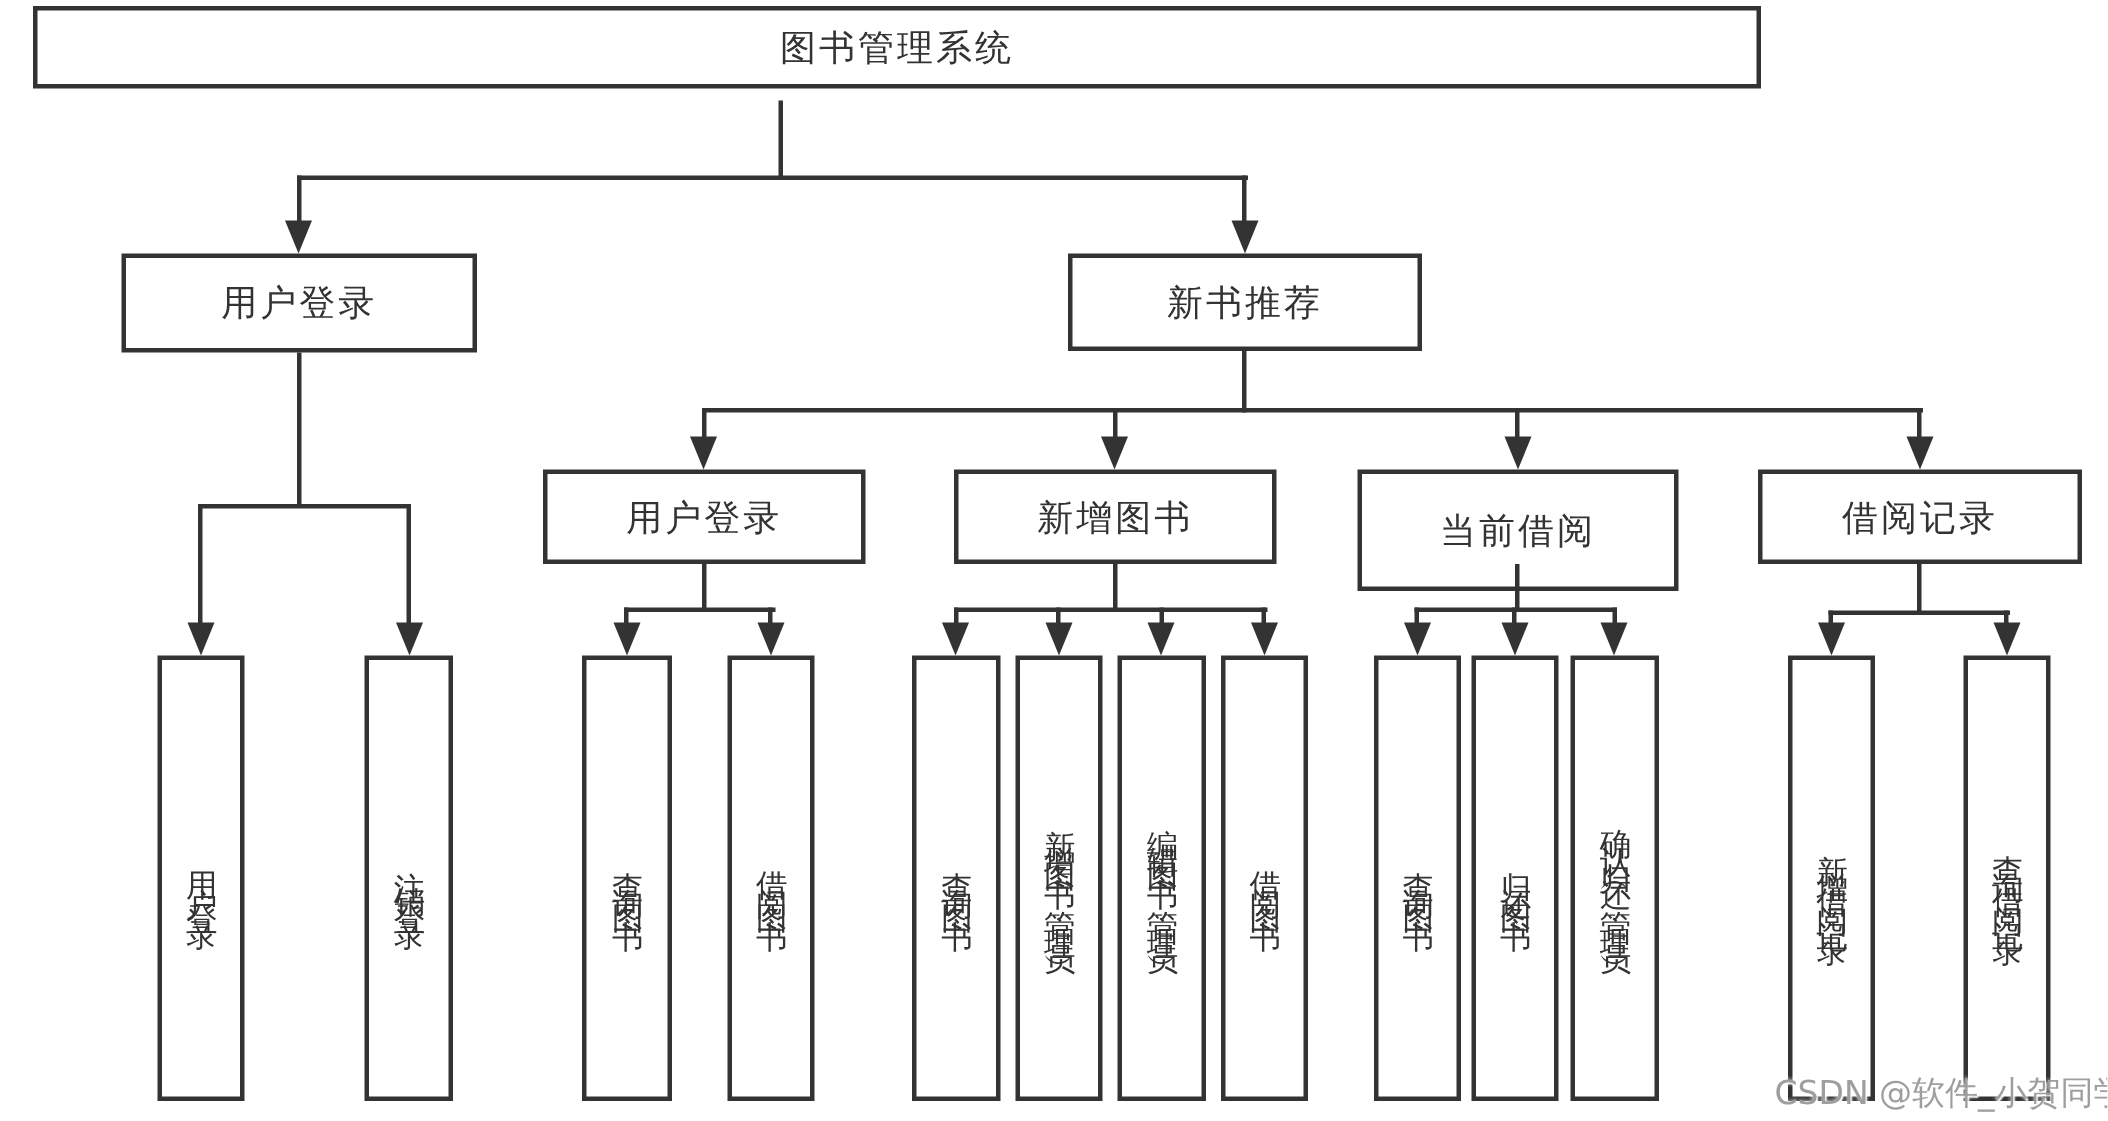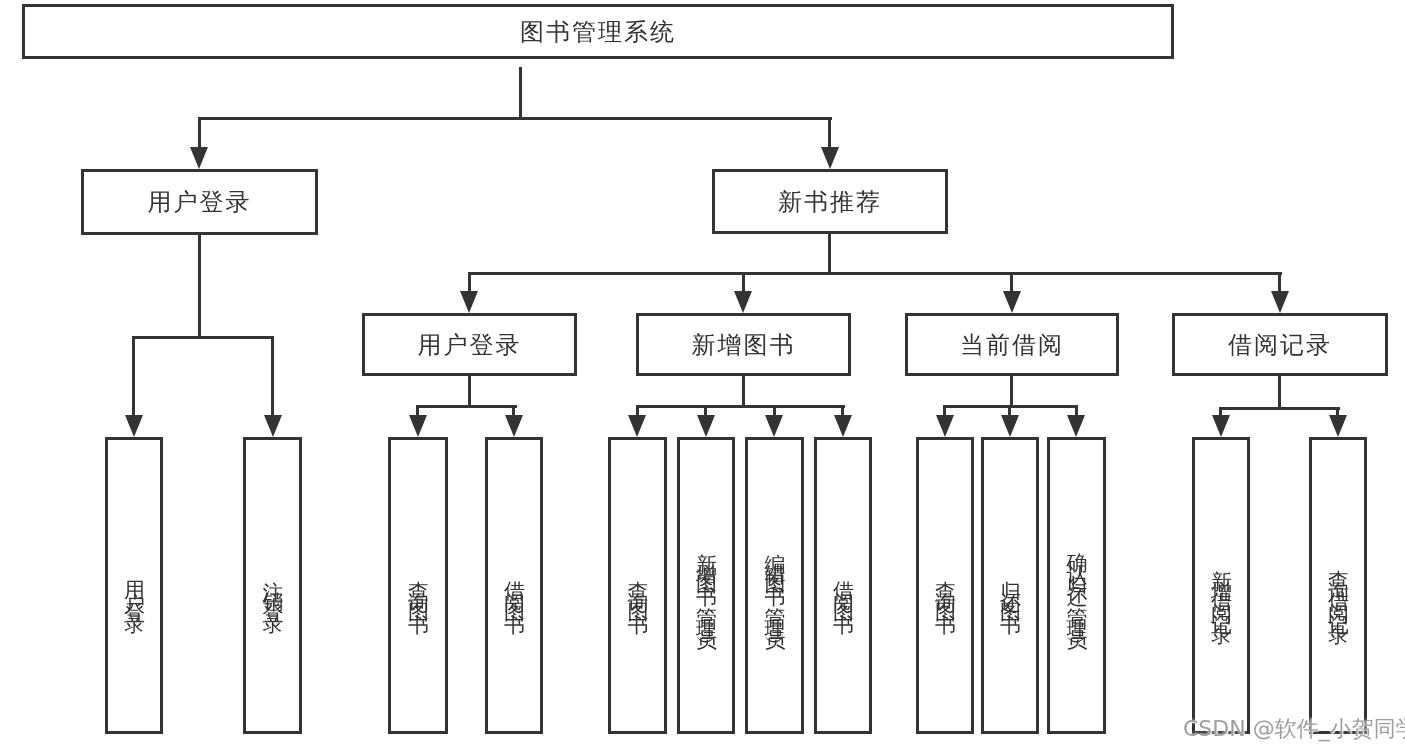--- a/index.html
+++ b/index.html
@@ -38,21 +38,21 @@
 
 <div id="stage">
 
   <div class="node h-node" style="left:22px; top:4px; width:1152px; height:55px;">图书管理系统</div>
 
   <div class="node h-node" style="left:81px; top:169px; width:237px; height:66px;">用户登录</div>
   <div class="node h-node" style="left:712px; top:169px; width:236px; height:65px;">新书推荐</div>
 
   <div class="node h-node" style="left:362px; top:313px; width:215px; height:63px;">用户登录</div>
   <div class="node h-node" style="left:636px; top:313px; width:215px; height:63px;">新增图书</div>
-  <div class="node h-node" style="left:905px; top:313px; width:214px; height:63px;">当前借阅</div>
+  <div class="node h-node" style="left:905px; top:313px; width:214px; height:81px;">当前借阅</div>
   <div class="node h-node" style="left:1172px; top:313px; width:216px; height:63px;">借阅记录</div>
 
   <div class="node v-node" style="left:105px; top:437px; width:58px; height:297px;">用户登录</div>
   <div class="node v-node" style="left:243px; top:437px; width:59px; height:297px;">注销登录</div>
 
   <div class="node v-node" style="left:388px; top:437px; width:60px; height:297px;">查询图书</div>
   <div class="node v-node" style="left:485px; top:437px; width:58px; height:297px;">借阅图书</div>
 
   <div class="node v-node" style="left:608px; top:437px; width:59px; height:297px;">查询图书</div>
   <div class="node v-node" style="left:677px; top:437px; width:58px; height:297px;">新增图书（管理员）</div>

